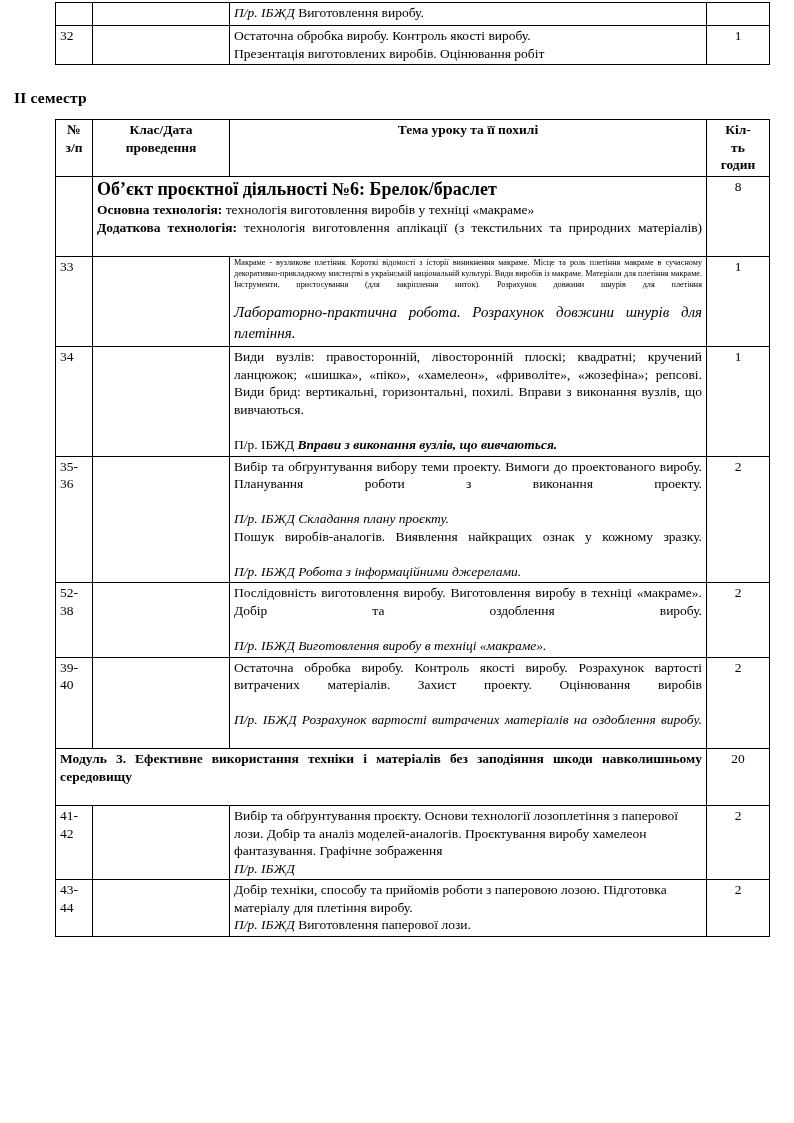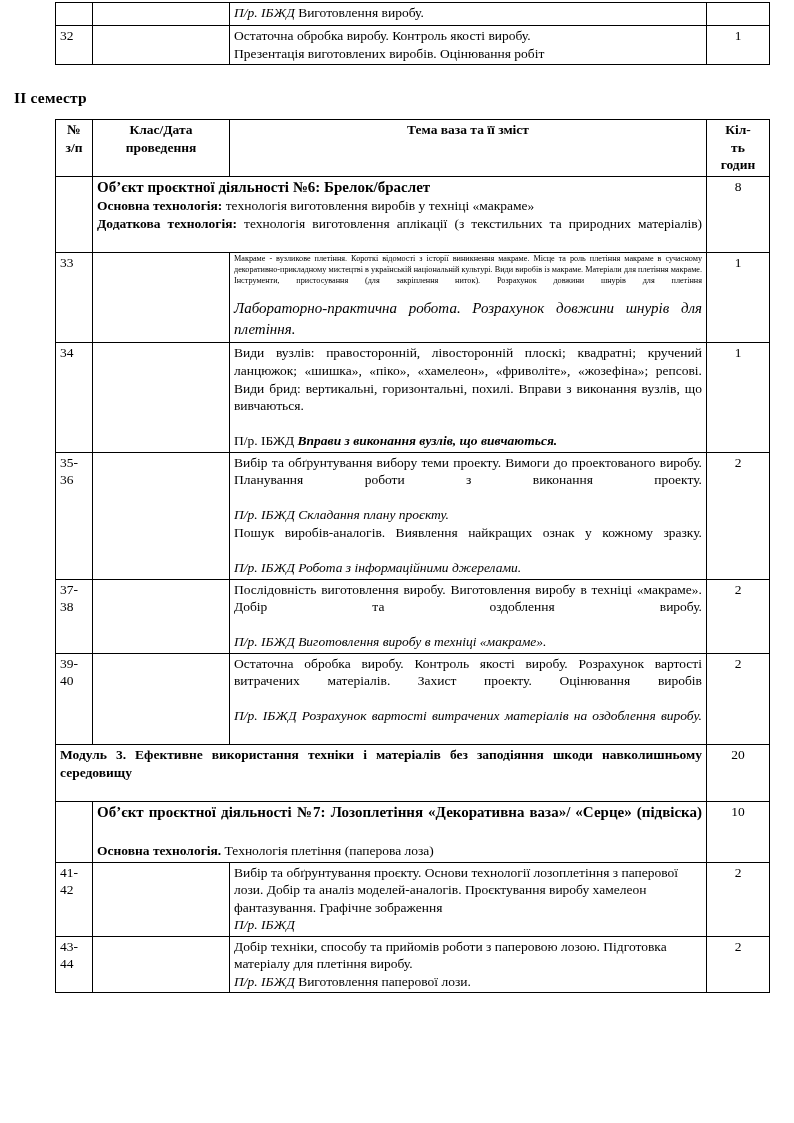--- a/index.html
+++ b/index.html
@@ -75,21 +75,21 @@
   }
 
   .obj-cell {
     font-size: 13.5px;
     line-height: 1.42;
     text-align: justify;
     text-justify: inter-word;
     padding: 3px 6px 4px 6px;
   }
   .obj-cell b { font-weight: bold; }
-  .obj-title { font-size: 15px; font-weight: bold; }
+  .obj-title { font-size: 18px; font-weight: bold; }
 
   .tiny {
     font-size: 8.2px;
     line-height: 1.34;
     text-align: justify;
     text-justify: inter-word;
   }
   .ital { font-style: italic; }
   .ital-b { font-style: italic; font-weight: bold; }
   .bigital {
@@ -150,21 +150,21 @@
       <tr>
         <td class="hdr">
           <div>№</div>
           <div>з/п</div>
         </td>
         <td class="hdr">
           <div>Клас/Дата</div>
           <div>проведення</div>
         </td>
         <td class="hdr" style="vertical-align:top;">
-          <div>Тема ваза та її зміст</div>
+          <div>Тема уроку та її похилі</div>
         </td>
         <td class="hdr hdr-small">
           <div>Кіл-</div>
           <div>ть</div>
           <div>годин</div>
         </td>
       </tr>
 
 
       <tr>
@@ -215,21 +215,21 @@
           </div>
           <div class="jl">Пошук виробів-аналогів. Виявлення найкращих ознак у кожному зразку.</div>
           <div>
             <span class="ital">П/р. ІБЖД </span><span class="ital">Робота з інформаційними джерелами.</span>
           </div>
         </td>
         <td class="hours">2</td>
       </tr>
 
       <tr>
-        <td class="num">37-38</td>
+        <td class="num">52-38</td>
         <td class="class-cell"></td>
         <td class="theme">
           <div class="jl">Послідовність виготовлення виробу. Виготовлення виробу в техніці «макраме». Добір та оздоблення виробу.</div>
           <div>
             <span class="ital"> П/р. ІБЖД </span><span class="ital">Виготовлення виробу в техніці «макраме».</span>
           </div>
         </td>
         <td class="hours">2</td>
       </tr>
 
@@ -245,32 +245,20 @@
         <td class="hours">2</td>
       </tr>
 
       <tr>
         <td class="module-cell jl" colspan="3">Модуль 3. Ефективне використання техніки і матеріалів без заподіяння шкоди навколишньому середовищу</td>
         <td class="hours">
           <div>20</div>
         </td>
       </tr>
 
-      <tr>
-        <td class="num"></td>
-        <td class="obj-cell" colspan="2">
-          <div class="obj-title jl">
-            <b>Об’єкт проєктної діяльності №7:</b><span> Лозоплетіння «Декоративна ваза»/ «Серце» (підвіска)</span>
-          </div>
-          <div>
-            <b>Основна технологія.</b><span> Технологія плетіння (паперова лоза)</span>
-          </div>
-        </td>
-        <td class="hours">10</td>
-      </tr>
 
       <tr>
         <td class="num">
           <div>41-</div>
           <div>42</div>
         </td>
         <td class="class-cell"></td>
         <td class="theme theme-left">
           <div>Вибір та обґрунтування проєкту. Основи технології лозоплетіння з паперової лози. Добір та аналіз моделей-аналогів. Проєктування виробу хамелеон фантазування. Графічне зображення</div>
           <div class="ital">П/р. ІБЖД</div>

